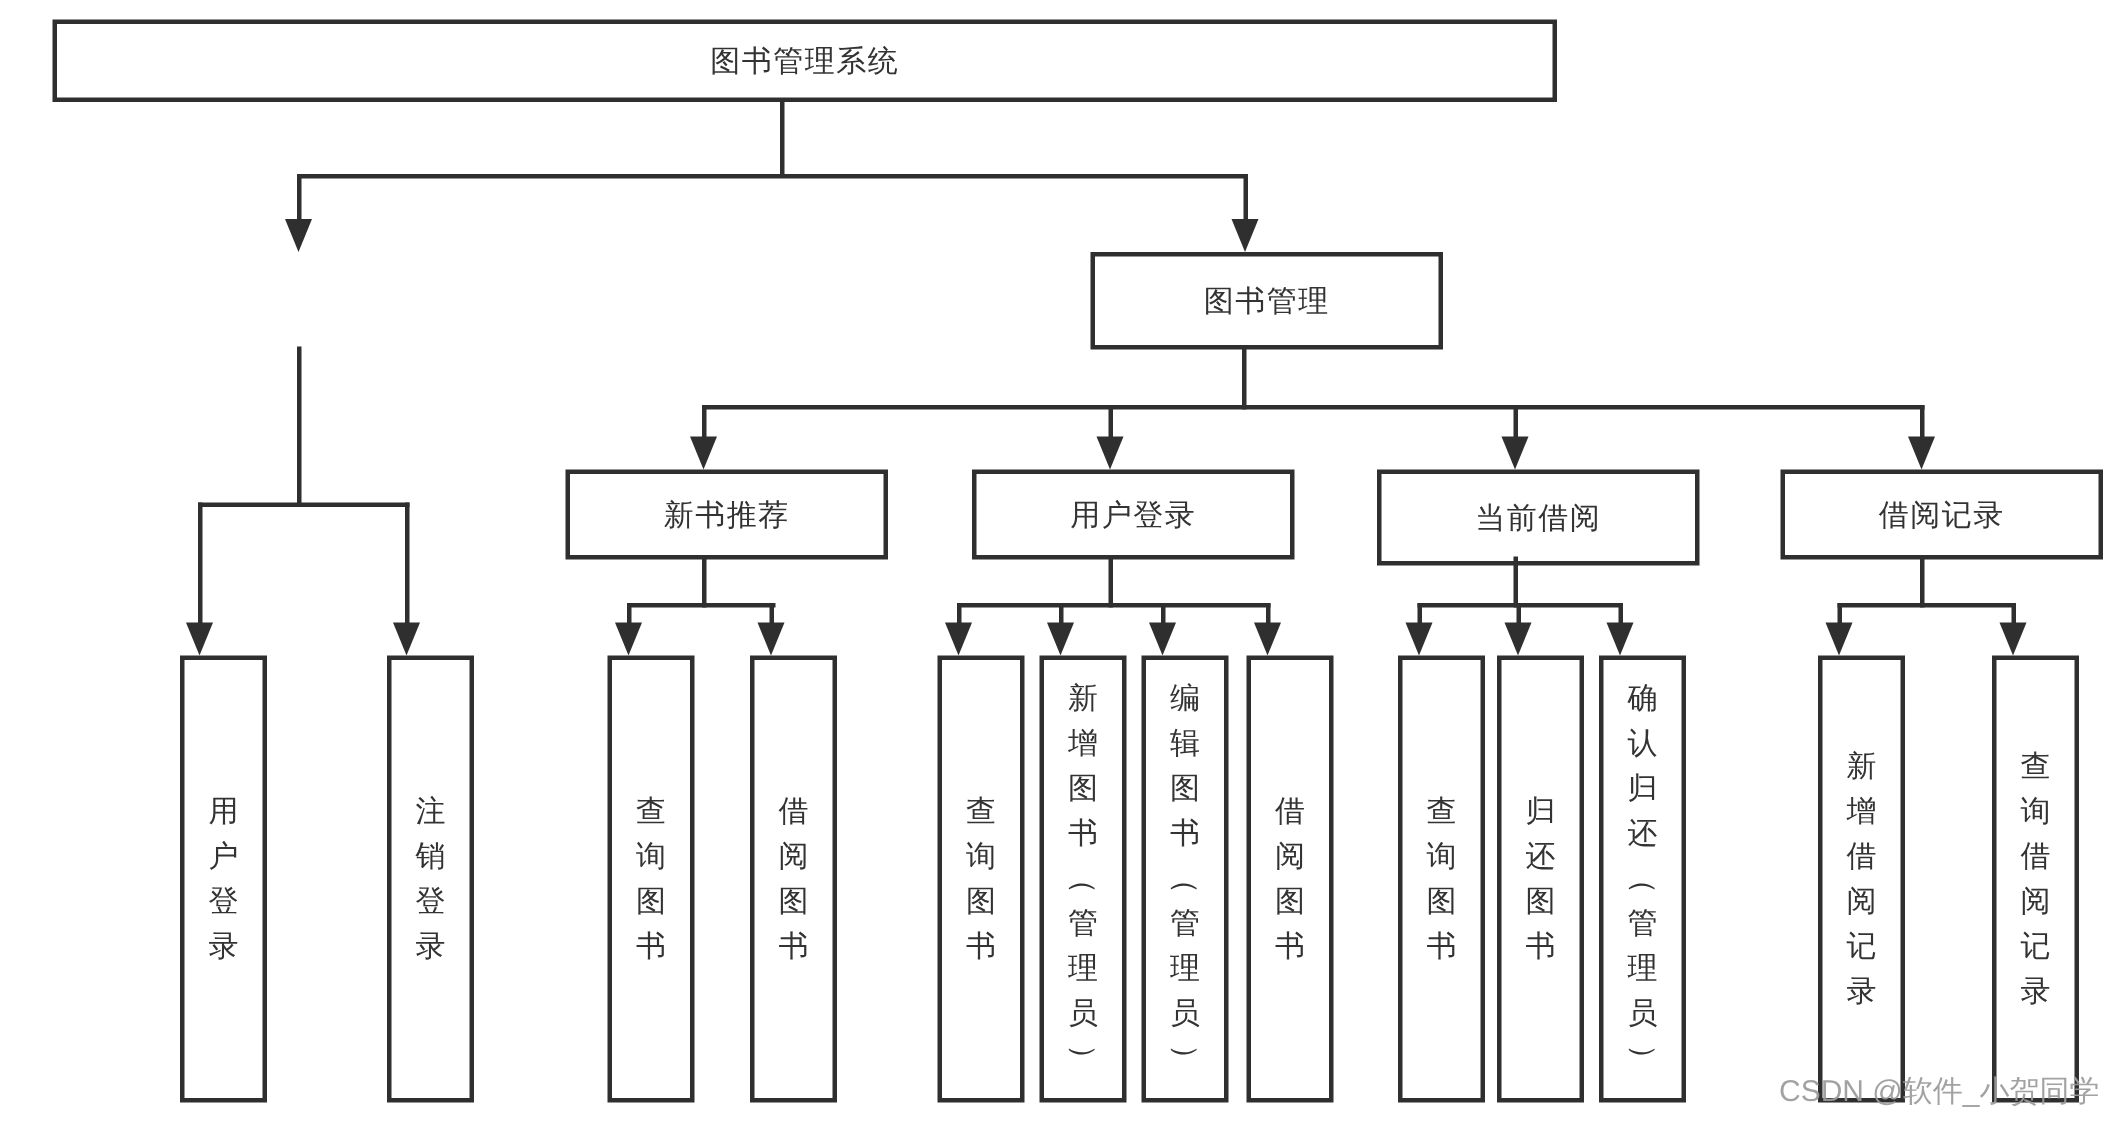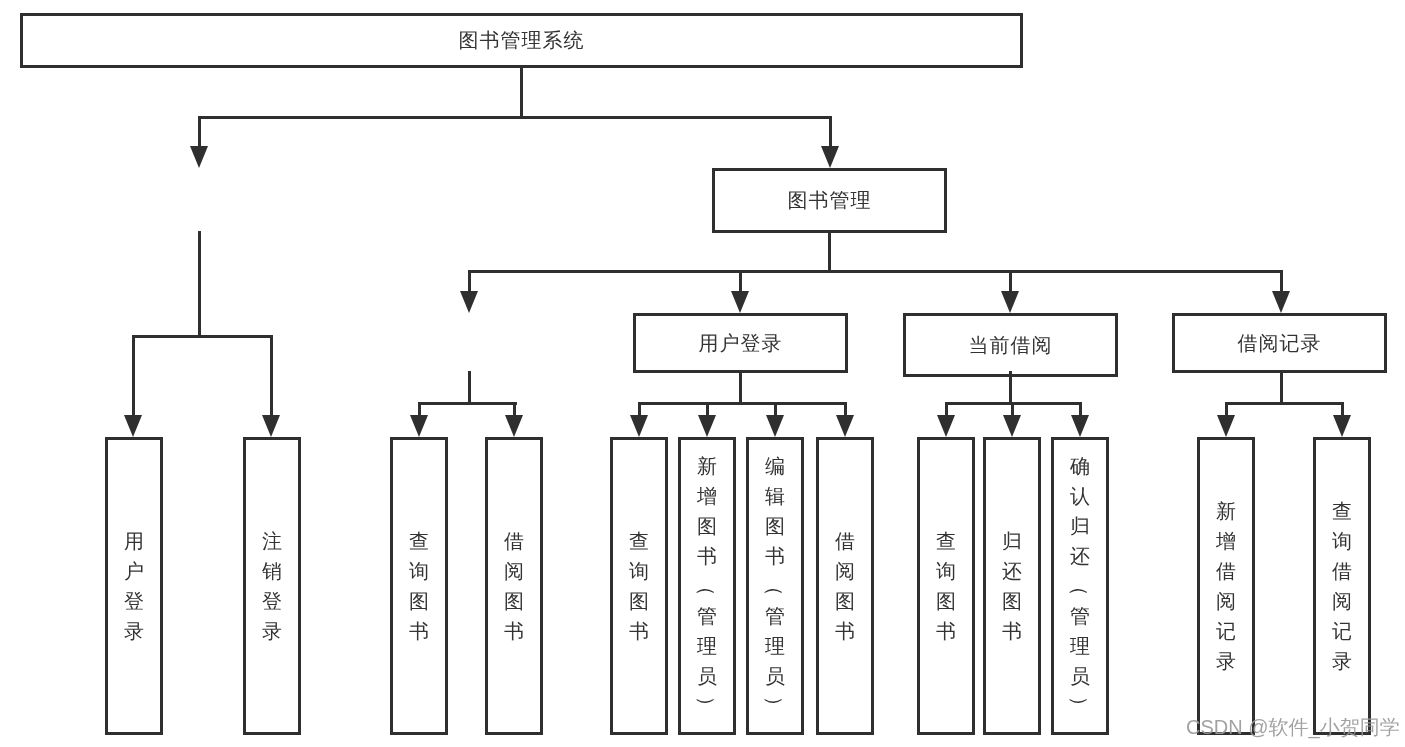--- a/index.html
+++ b/index.html
@@ -20,20 +20,21 @@
     position:absolute;
     box-sizing:border-box;
     border:3px solid var(--line);
     background:#fff;
     display:flex;
     align-items:center;
     justify-content:center;
     color:var(--text);
     font-size:20px;
     letter-spacing:1px;
+    margin-left:15px;
   }
   .vtext{flex-direction:column;letter-spacing:0;}
   .vtext span{display:block;line-height:20px;height:20px;margin:5px 0;}
   .vtext span.rot{transform:rotate(90deg);}
   .vl{position:absolute;width:3px;background:var(--line);}
   .hl{position:absolute;height:3px;background:var(--line);}
   .arr{
     position:absolute;width:0;height:0;
     border-left:9px solid transparent;
     border-right:9px solid transparent;
@@ -57,20 +58,23 @@
 
   <div class="box" style="left:20px;top:13px;width:1003px;height:55px">
     <span>图书管理系统</span>
   </div>
 
 
   <div class="box" style="left:712px;top:168px;width:235px;height:65px">
     <span>图书管理</span>
   </div>
 
+  <div class="box" style="left:362px;top:313px;width:215px;height:60px">
+    <span>新书推荐</span>
+  </div>
 
   <div class="box" style="left:633px;top:313px;width:215px;height:60px">
     <span>用户登录</span>
   </div>
 
   <div class="box" style="left:903px;top:313px;width:215px;height:64px">
     <span>当前借阅</span>
   </div>
 
   <div class="box" style="left:1172px;top:313px;width:215px;height:60px">

